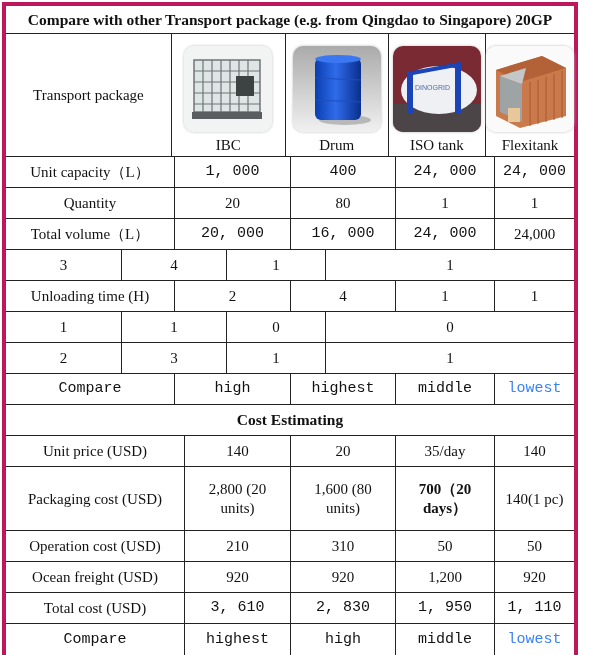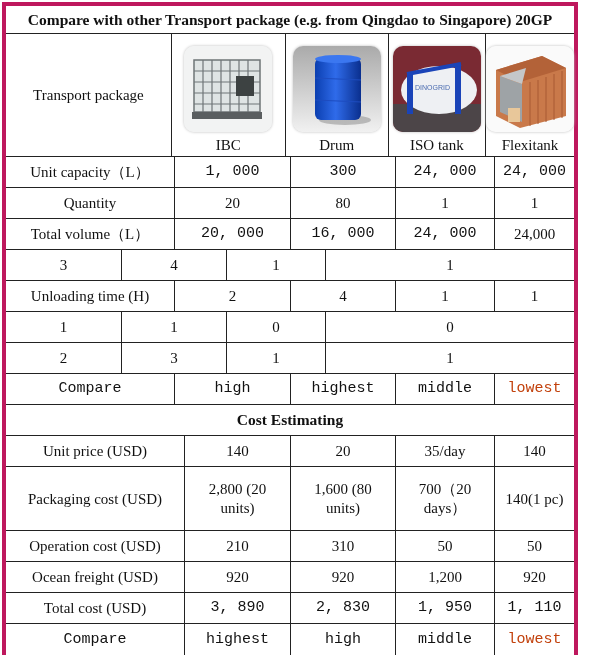--- a/index.html
+++ b/index.html
@@ -6,21 +6,21 @@
   body { width: 603px; height: 655px; position: relative; overflow: hidden;
          font-family: "Liberation Serif", "DejaVu Serif", serif; color: #111; }
   .tbl { position: absolute; left: 2px; top: 2px; width: 576px; border: 4px solid #be185d; box-sizing: border-box; }
   .row { display: flex; border-bottom: 1px solid #222; box-sizing: border-box; }
   .row:last-child { border-bottom: none; }
   .cell { display: flex; align-items: center; justify-content: center; text-align: center;
           border-right: 1px solid #222; box-sizing: border-box; font-size: 15px; line-height: 18px; }
   .cell:last-child { border-right: none; }
   .full { width: 100%; font-weight: bold; font-size: 15.5px; }
   .mono { font-family: "Liberation Mono", "DejaVu Sans Mono", monospace; font-size: 15px; }
-  .red { color: #c2410c; }
+  .red { color: #3b82f6; }
   
   .t .c0 { width: 169px; } .t .c1 { width: 116px; } .t .c2 { width: 105px; } .t .c3 { width: 99px; } .t .c4 { flex: 1; }
   
   .b .c0 { width: 179px; } .b .c1 { width: 106px; } .b .c2 { width: 105px; } .b .c3 { width: 99px; } .b .c4 { flex: 1; }
   .h31 { height: 31px; }
   .imgcell { flex-direction: column; justify-content: flex-end; padding-bottom: 2px; }
   .thumb { width: 88px; height: 86px; border-radius: 10px; overflow: hidden; margin-bottom: 4px;
            box-shadow: 0 0 3px #bbb; background: #f4f4f4; }
   .thumb svg { width: 100%; height: 100%; display: block; }
   .twoline { line-height: 19px; }
@@ -114,21 +114,21 @@
           <rect x="22" y="62" width="12" height="14" fill="#e8c79a"></rect>
           </svg>
       </div>
       <span>Flexitank</span>
     </div>
   </div>
 
   <div class="row t h31">
     <div class="cell c0">Unit capacity（L）</div>
     <div class="cell c1 mono">1, 000</div>
-    <div class="cell c2 mono">300</div>
+    <div class="cell c2 mono">400</div>
     <div class="cell c3 mono">24, 000</div>
     <div class="cell c4 mono">24, 000</div>
   </div>
   <div class="row t h31">
     <div class="cell c0">Quantity</div>
     <div class="cell c1">20</div>
     <div class="cell c2">80</div>
     <div class="cell c3">1</div>
     <div class="cell c4">1</div>
   </div>
@@ -180,40 +180,40 @@
     <div class="cell c0">Unit price (USD)</div>
     <div class="cell c1">140</div>
     <div class="cell c2">20</div>
     <div class="cell c3">35/day</div>
     <div class="cell c4">140</div>
   </div>
   <div class="row b" style="height:64px;">
     <div class="cell c0">Packaging cost (USD)</div>
     <div class="cell c1 twoline" style="padding:0 12px;">2,800 (20 units)</div>
     <div class="cell c2 twoline" style="padding:0 12px;">1,600 (80 units)</div>
-    <div class="cell c3 twoline" style="padding:0 18px;">700（20 days）</div>
+    <div class="cell c3 twoline" style="padding:0 18px;font-weight:bold;">700（20 days）</div>
     <div class="cell c4">140(1 pc)</div>
   </div>
   <div class="row b h31">
     <div class="cell c0">Operation cost (USD)</div>
     <div class="cell c1">210</div>
     <div class="cell c2">310</div>
     <div class="cell c3">50</div>
     <div class="cell c4">50</div>
   </div>
   <div class="row b h31">
     <div class="cell c0">Ocean freight (USD)</div>
     <div class="cell c1">920</div>
     <div class="cell c2">920</div>
     <div class="cell c3">1,200</div>
     <div class="cell c4">920</div>
   </div>
   <div class="row b h31">
     <div class="cell c0">Total cost (USD)</div>
-    <div class="cell c1 mono">3, 890</div>
+    <div class="cell c1 mono">3, 610</div>
     <div class="cell c2 mono">2, 830</div>
     <div class="cell c3 mono">1, 950</div>
     <div class="cell c4 mono">1, 110</div>
   </div>
   <div class="row b h31">
     <div class="cell c0 mono">Compare</div>
     <div class="cell c1 mono">highest</div>
     <div class="cell c2 mono">high</div>
     <div class="cell c3 mono">middle</div>
     <div class="cell c4 mono red">lowest</div>

